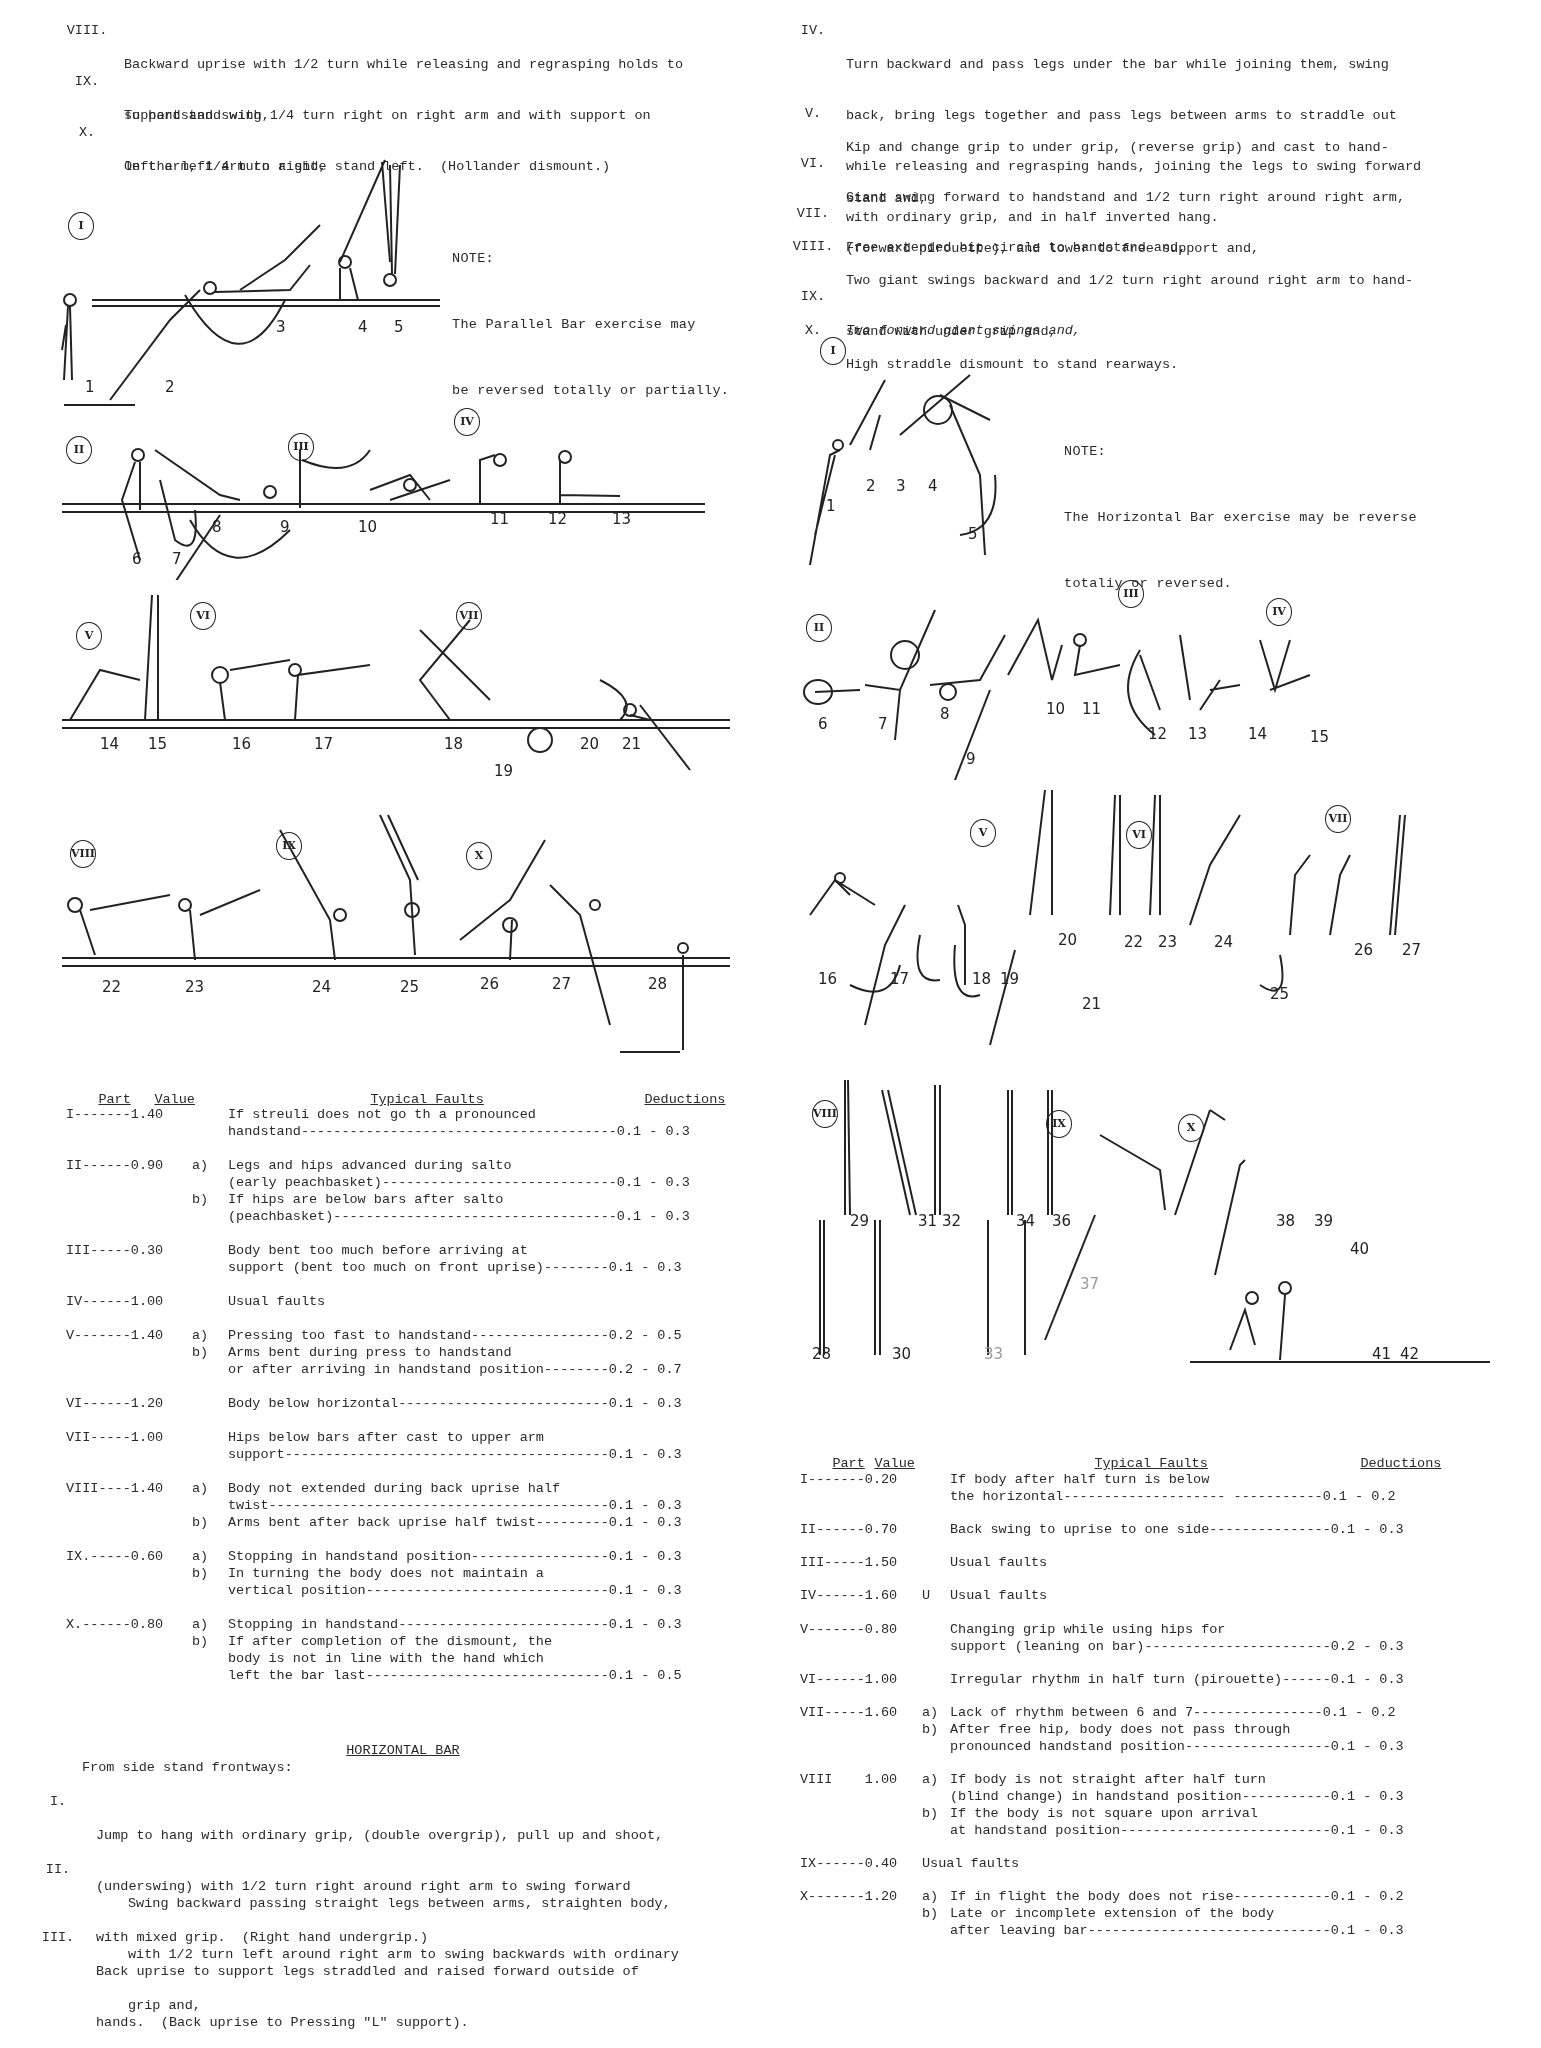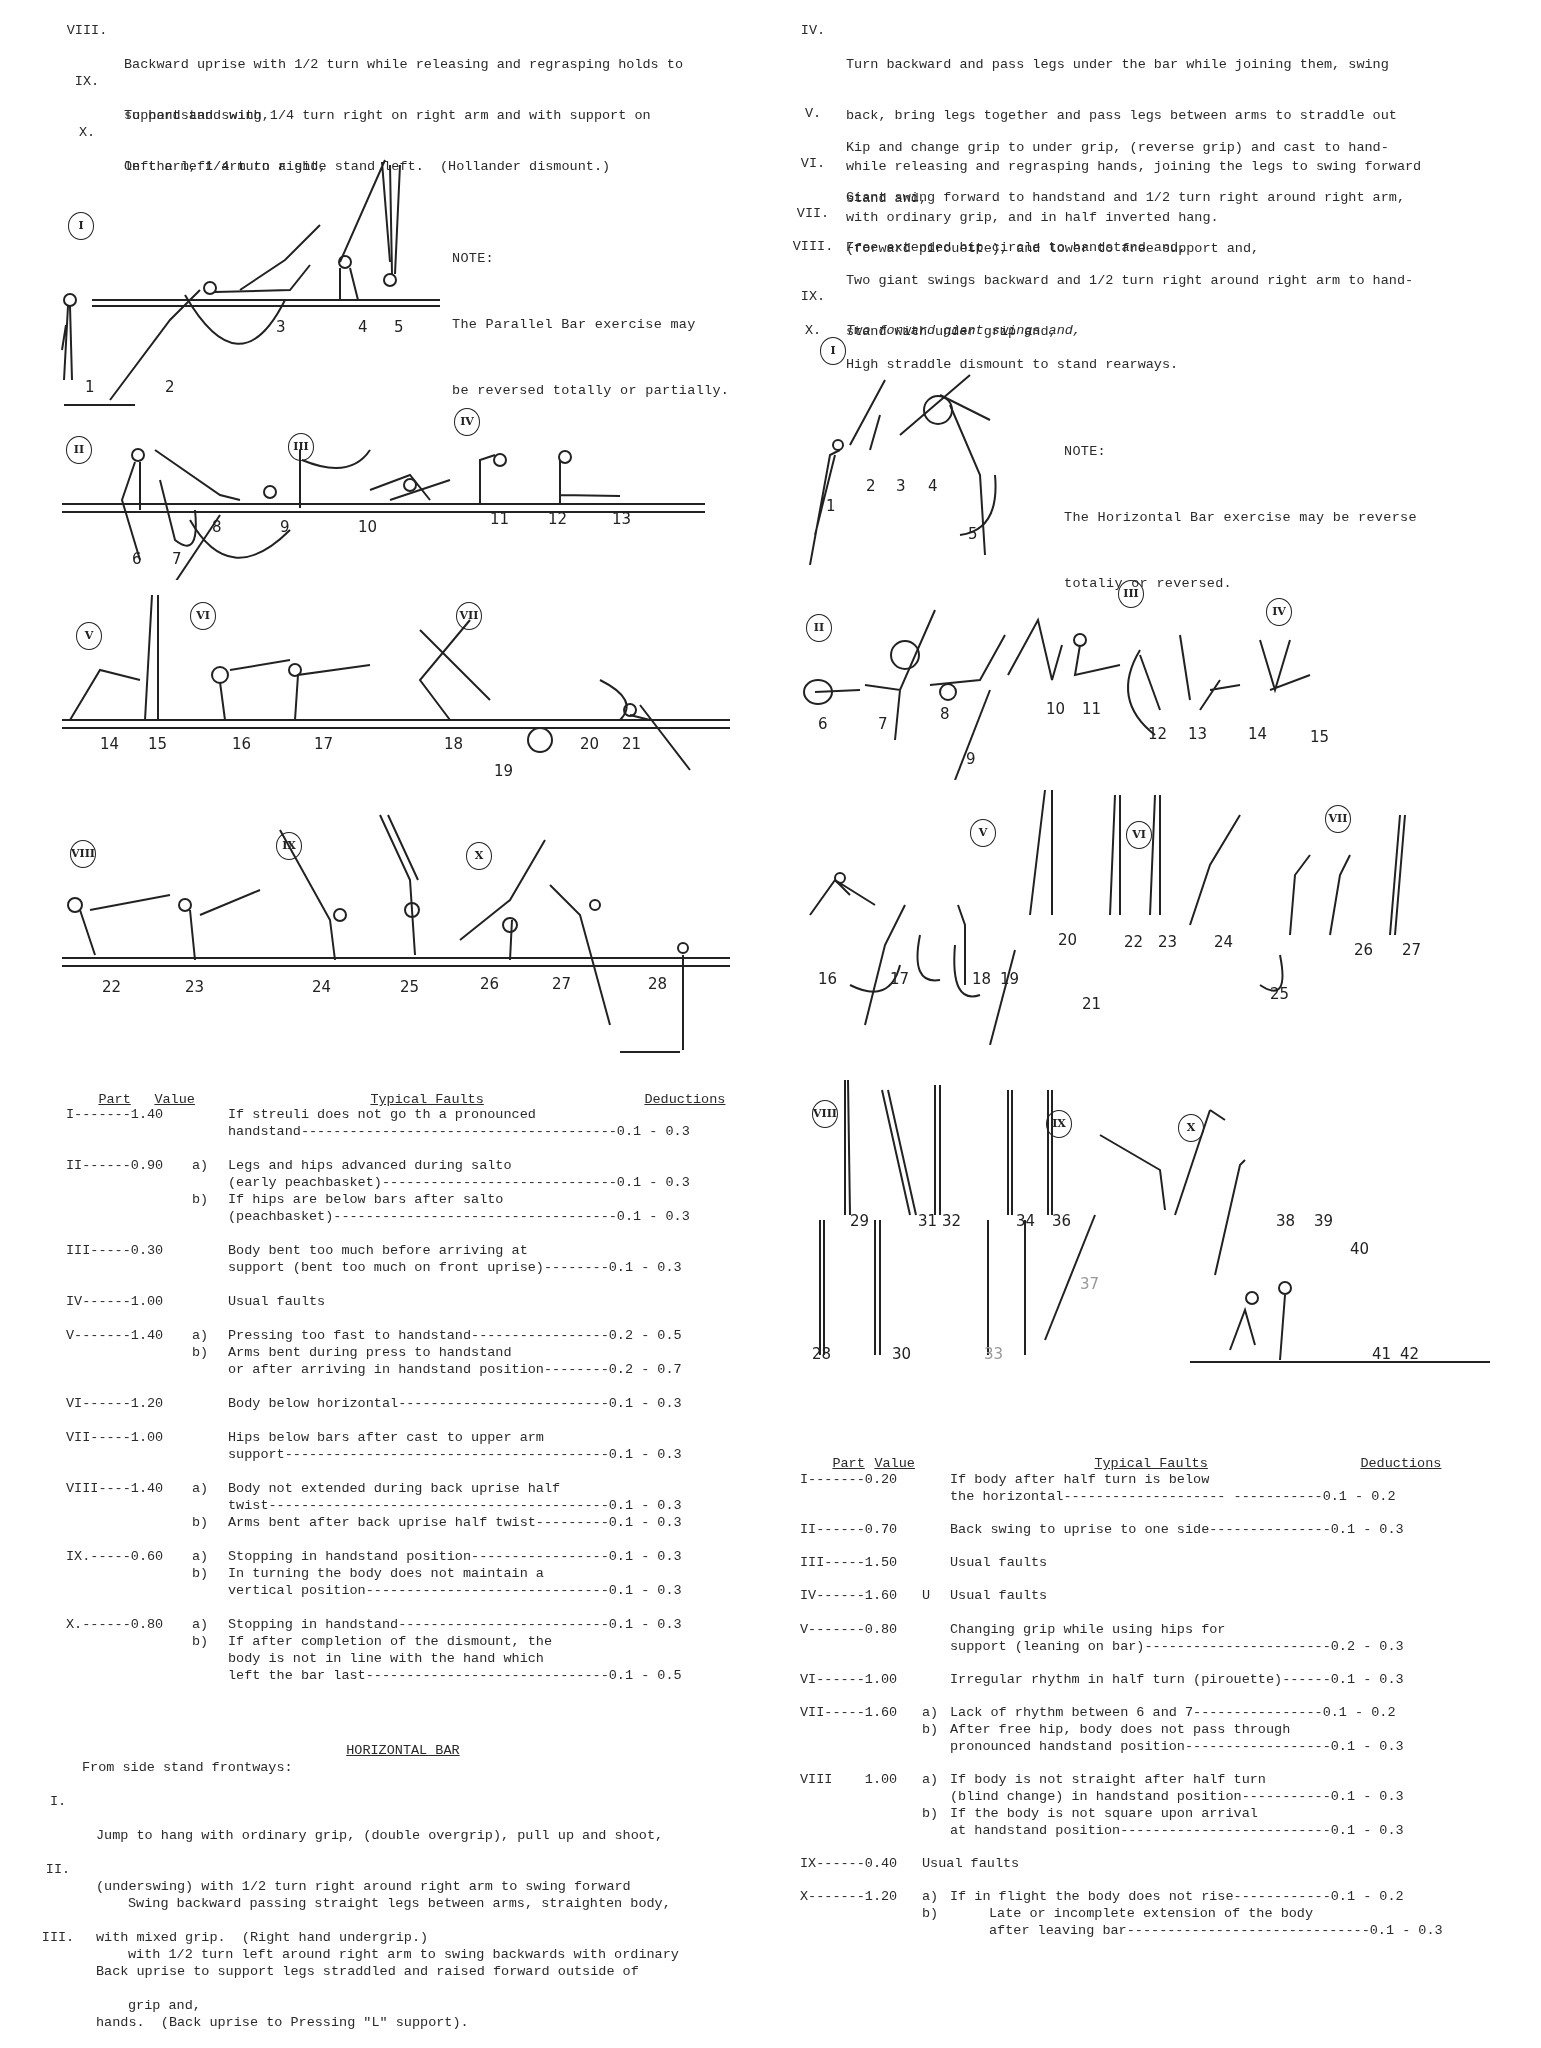--- a/index.html
+++ b/index.html
@@ -523,15 +523,15 @@
     <span class="part">IX------0.40</span>
     <div class="fault" style="left:122px;"><div>Usual faults</div></div>
   </div>
   <div class="frow" style="top:450px; width:700px;">
     <span class="part">X-------1.20</span>
     <span class="sub" style="left:122px;">a)</span>
     <div class="fault" style="left:150px;"><div>If in flight the body does not rise------------0.1 - 0.2</div></div>
   </div>
   <div class="frow" style="top:467px; width:700px;">
     <span class="sub" style="left:122px;">b)</span>
-    <div class="fault" style="left:150px;margin-left:39px;"><div>Late or incomplete extension of the body</div><div>after leaving bar------------------------------0.1 - 0.3</div></div>
+    <div class="fault" style="left:150px;"><div>Late or incomplete extension of the body</div><div>after leaving bar------------------------------0.1 - 0.3</div></div>
   </div>
 </div>
 
 </body></html>

